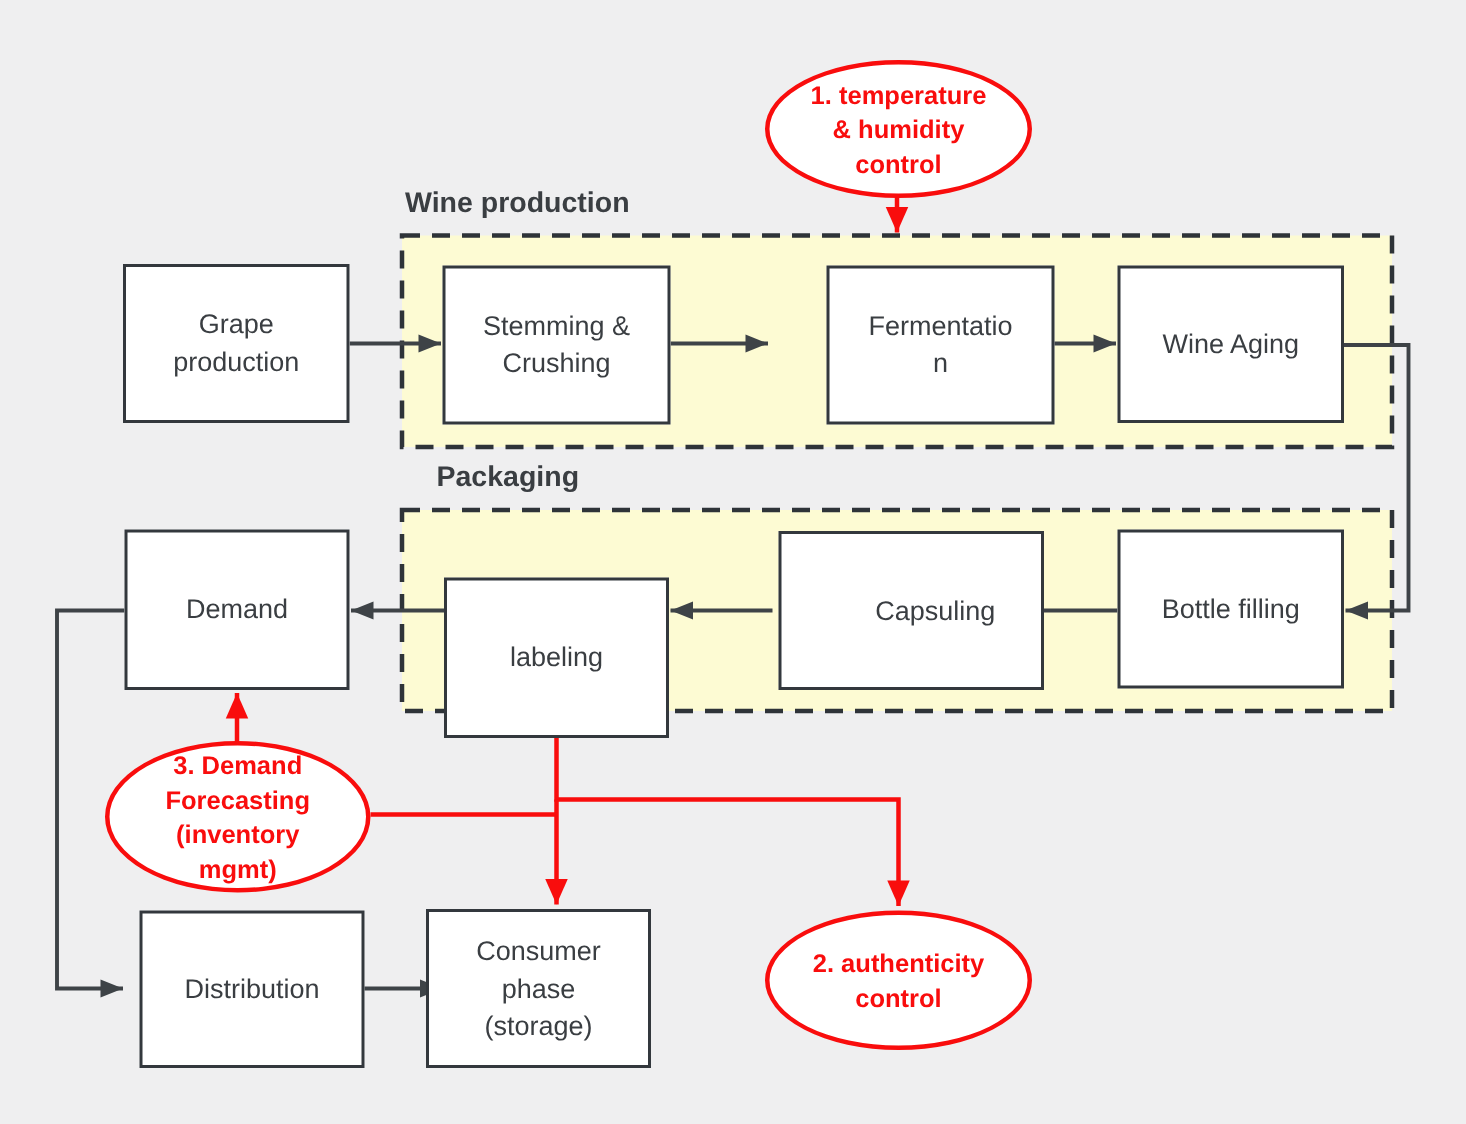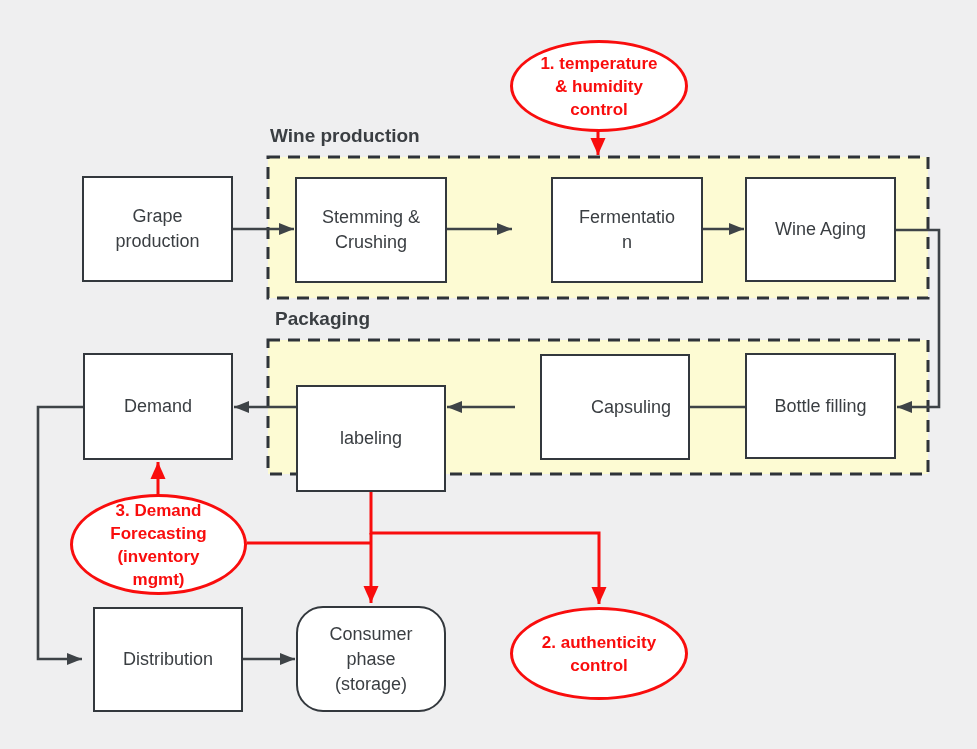--- a/index.html
+++ b/index.html
@@ -114,53 +114,53 @@
     <path class="conn-black" marker-end="url(#arrowB)" d="M233 659 H295"></path>
 
     <path class="conn-red" marker-end="url(#arrowR)" d="M598 131 V155"></path>
     <path class="conn-red" marker-end="url(#arrowR)" d="M371 460 V533 H599 V604"></path>
     <path class="conn-red" marker-end="url(#arrowR)" d="M371 533 V603"></path>
     <path class="conn-red" d="M247 543 H372"></path>
     <path class="conn-red" marker-end="url(#arrowR)" d="M158 495 V462"></path>
   </svg>
 
   <div class="group-label" style="left:270px; top:125px;">Wine production</div>
-  <div class="group-label" style="left:275px; top:308px;">Packaging</div>
+  <div class="group-label" style="left:291px; top:308px;">Packaging</div>
 
   <div class="node" style="left:82px; top:176px; width:151px; height:106px;">
     <span class="node-label">Grape
 production</span>
   </div>
   <div class="node" style="left:295px; top:177px; width:152px; height:106px;">
     <span class="node-label">Stemming &amp;
 Crushing</span>
   </div>
   <div class="node" style="left:513px; top:177px; width:152px; height:106px;margin-left:38px;">
     <span class="node-label">Fermentatio
 n</span>
   </div>
   <div class="node" style="left:745px; top:177px; width:151px; height:105px;">
     <span class="node-label">Wine Aging</span>
   </div>
   <div class="node" style="left:745px; top:353px; width:151px; height:106px;">
     <span class="node-label">Bottle filling</span>
   </div>
-  <div class="node" style="left:540px; top:354px; width:150px; height:106px;padding-left:32px;">
+  <div class="node" style="left:519px; top:354px; width:177px; height:106px;padding-left:32px;">
     <span class="node-label">Capsuling</span>
   </div>
   <div class="node" style="left:296px; top:353px; width:150px; height:107px;margin-top:32px;">
     <span class="node-label">labeling</span>
   </div>
   <div class="node" style="left:83px; top:353px; width:150px; height:107px;">
     <span class="node-label">Demand</span>
   </div>
   <div class="node" style="left:93px; top:607px; width:150px; height:105px;">
     <span class="node-label">Distribution</span>
   </div>
-  <div class="node" style="left:296px; top:606px; width:150px; height:106px;border-radius:27px;">
+  <div class="node" style="left:284px; top:606px; width:150px; height:106px;">
     <span class="node-label">Consumer
 phase
 (storage)</span>
   </div>
 
   <div class="annotation" style="left:510px; top:40px; width:178px; height:92px;">
     <span class="annotation-label">1. temperature
 &amp; humidity
 control</span>
   </div>

